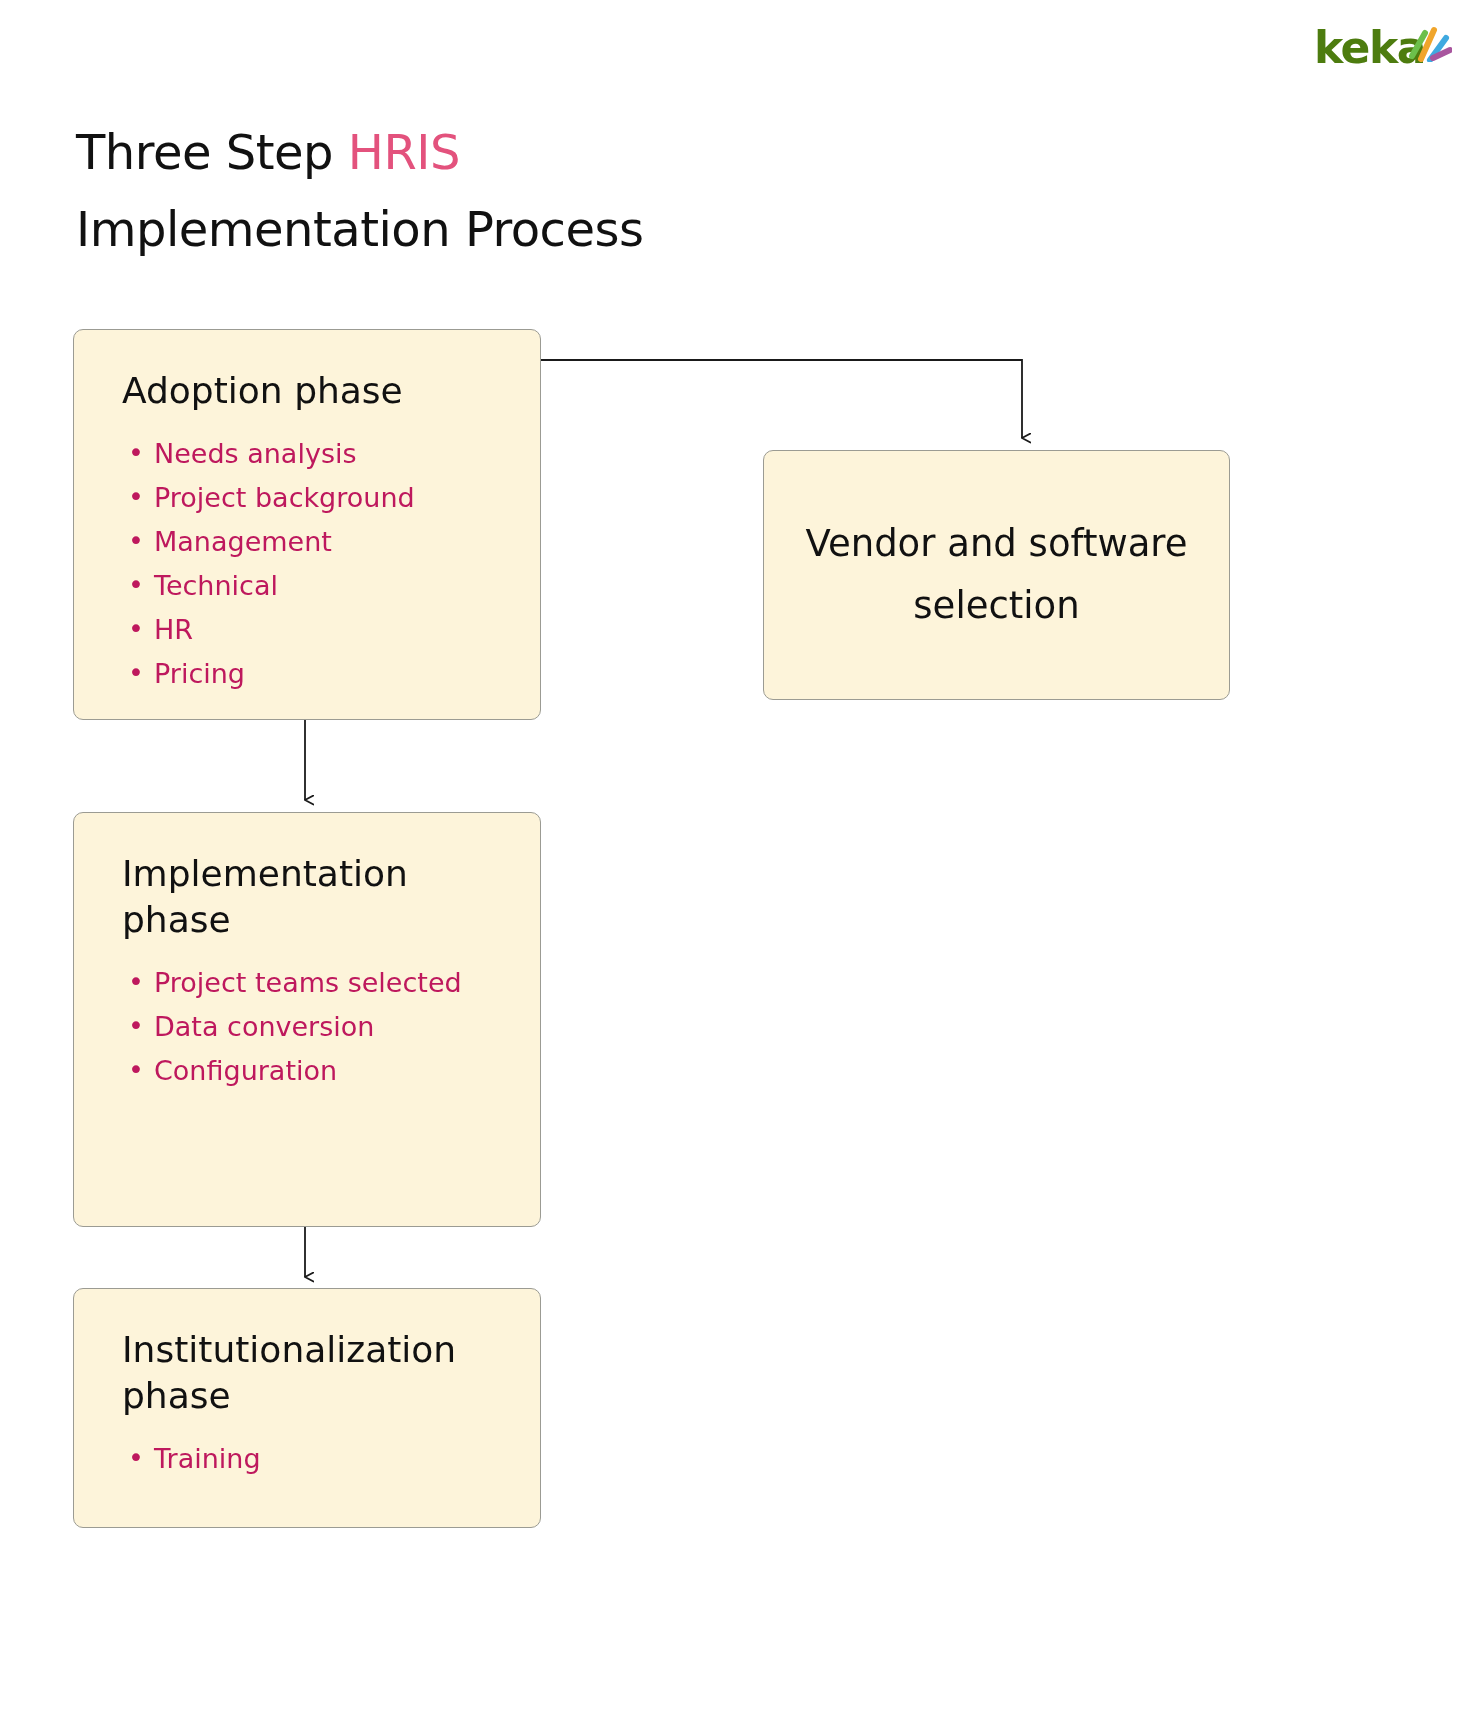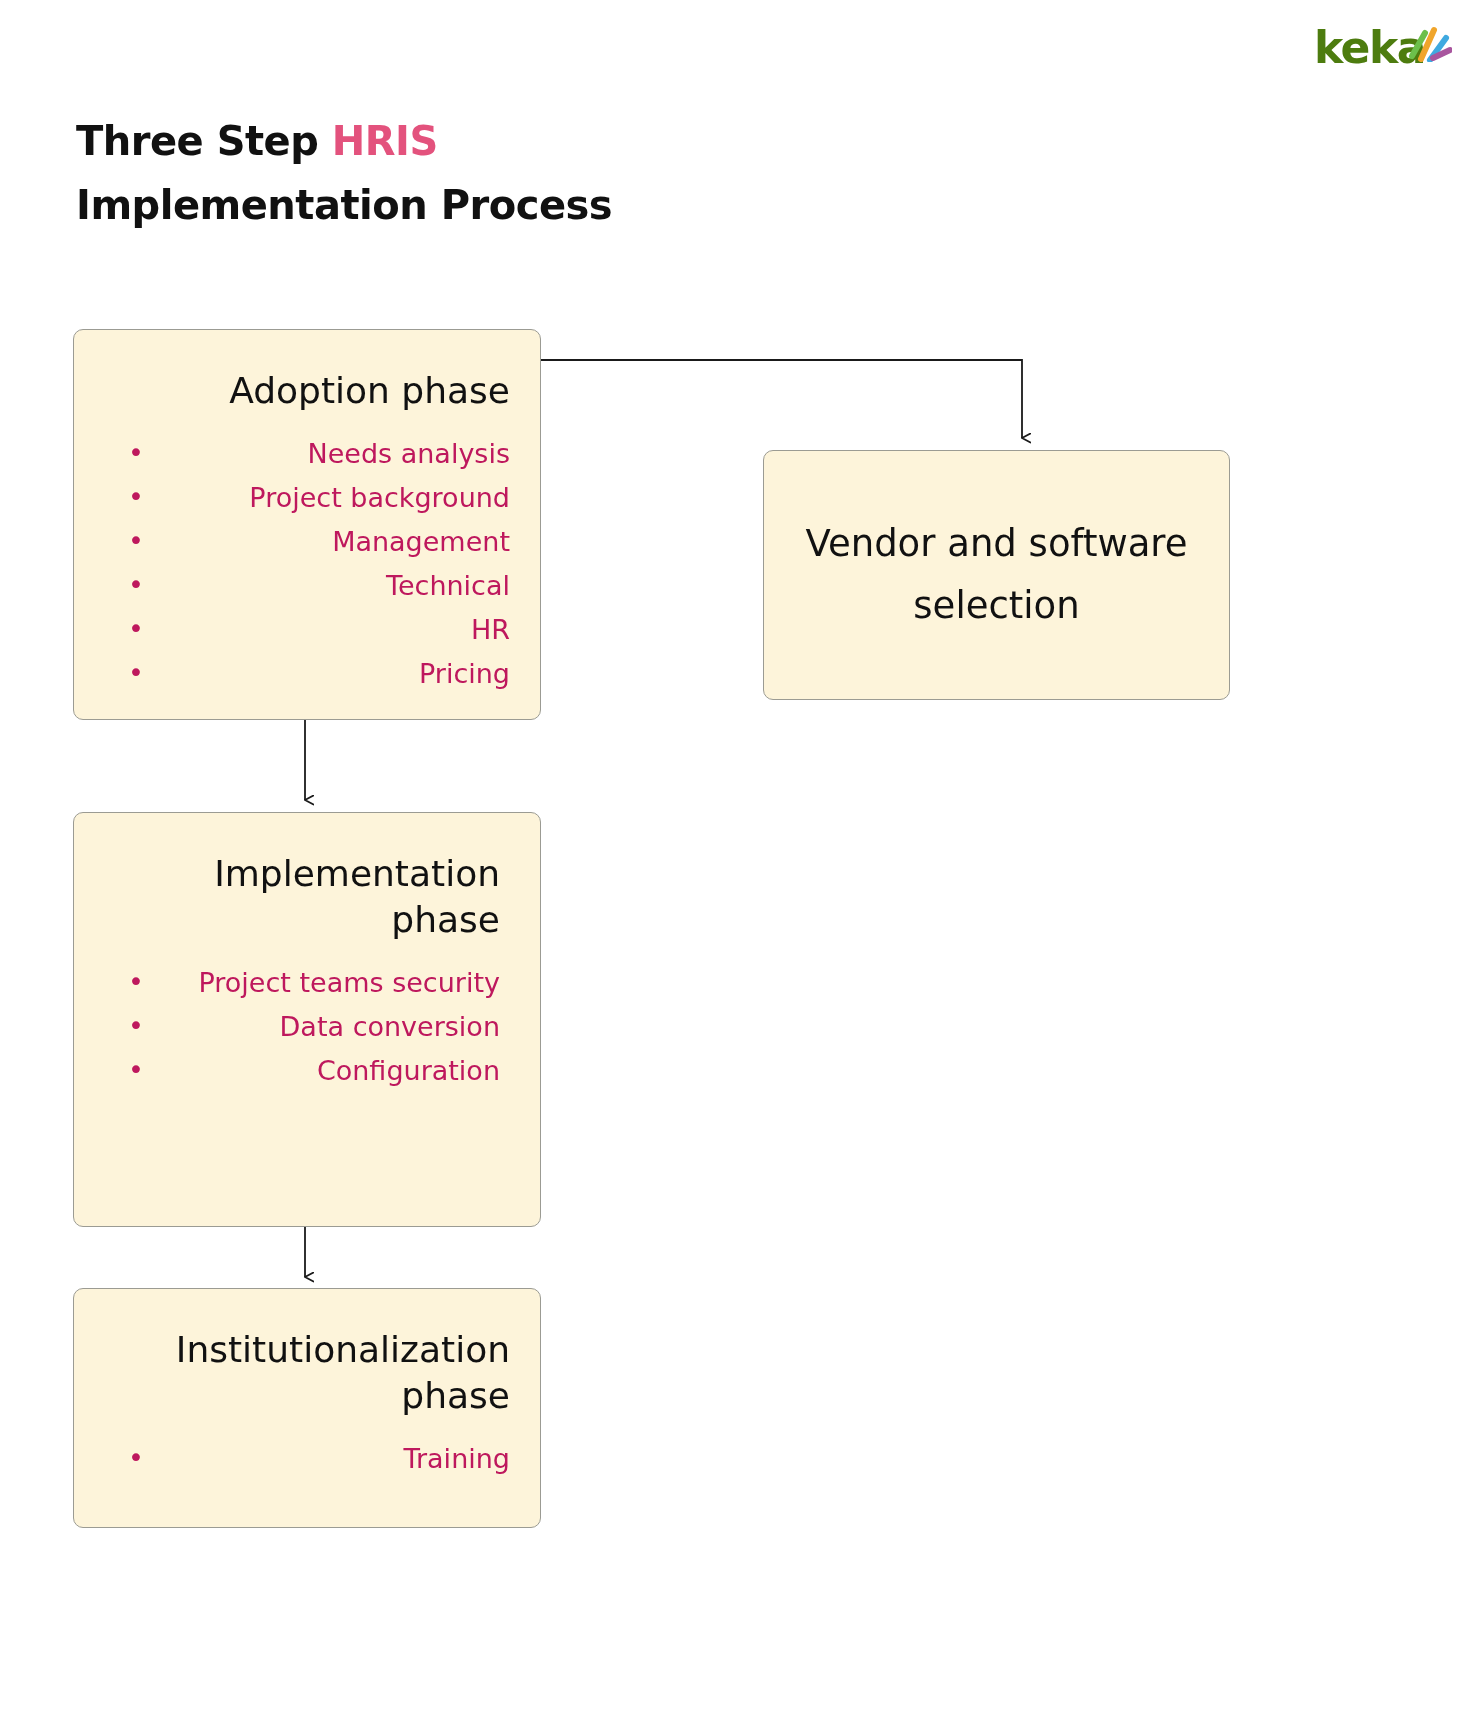--- a/index.html
+++ b/index.html
@@ -42,36 +42,35 @@
     width: 54px;
     height: 46px;
   }
 
   
   #page-title {
     position: absolute;
     left: 76px;
     top: 82px;
     width: 1000px;
-    font-size: 40px;
-    font-weight: 700;
+    font-size: 48px;
+    font-weight: 400;
     line-height: 1.60;
     letter-spacing: -0.5px;
     color: #111111;
   }
   #page-title .accent { color: #e3527d; }
 
   
   .node {
     position: absolute;
     background: #fdf4da;
     border: 1px solid #9b9b93;
     border-radius: 10px;
     box-sizing: border-box;
-    text-align: right;
   }
   .node-title {
     font-size: 36px;
     font-weight: 400;
     line-height: 1.28;
     color: #111111;
     margin: 0;
     padding: 0;
   }
   .node-list {
@@ -191,21 +190,21 @@
   </ul>
 </div>
 
 <div class="node" id="node-vendor">
   <div class="vendor-text">Vendor and software selection</div>
 </div>
 
 <div class="node" id="node-implementation">
   <div class="node-title">Implementation phase</div>
   <ul class="node-list">
-    <li>Project teams security</li>
+    <li>Project teams selected</li>
     <li>Data conversion</li>
     <li>Configuration</li>
   </ul>
 </div>
 
 <div class="node" id="node-institutionalization">
   <div class="node-title">Institutionalization phase</div>
   <ul class="node-list">
     <li>Training</li>
   </ul>

